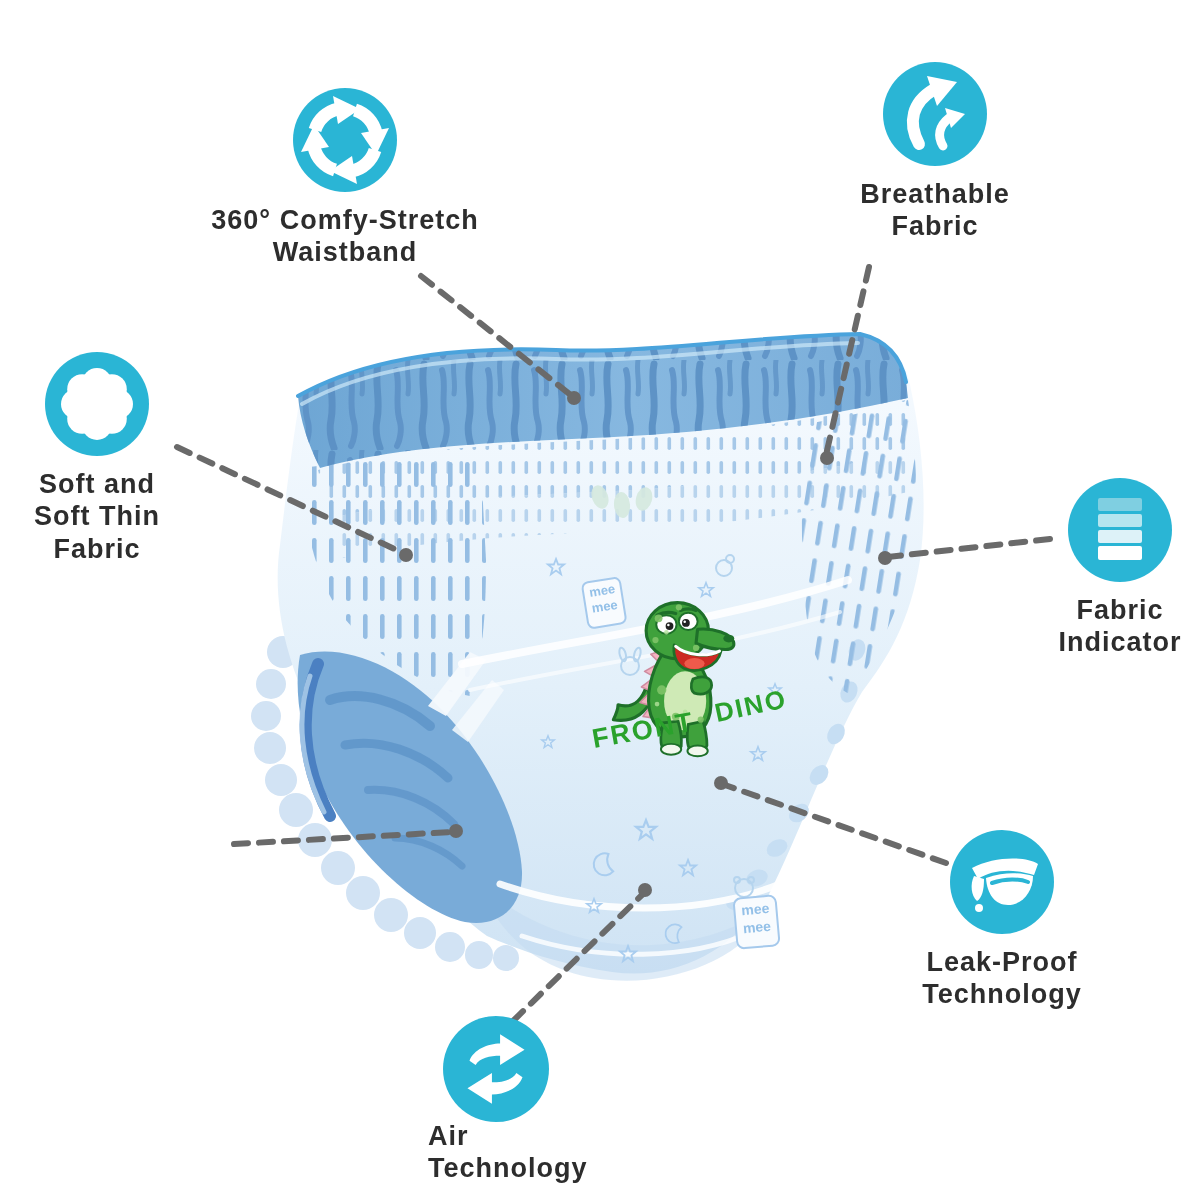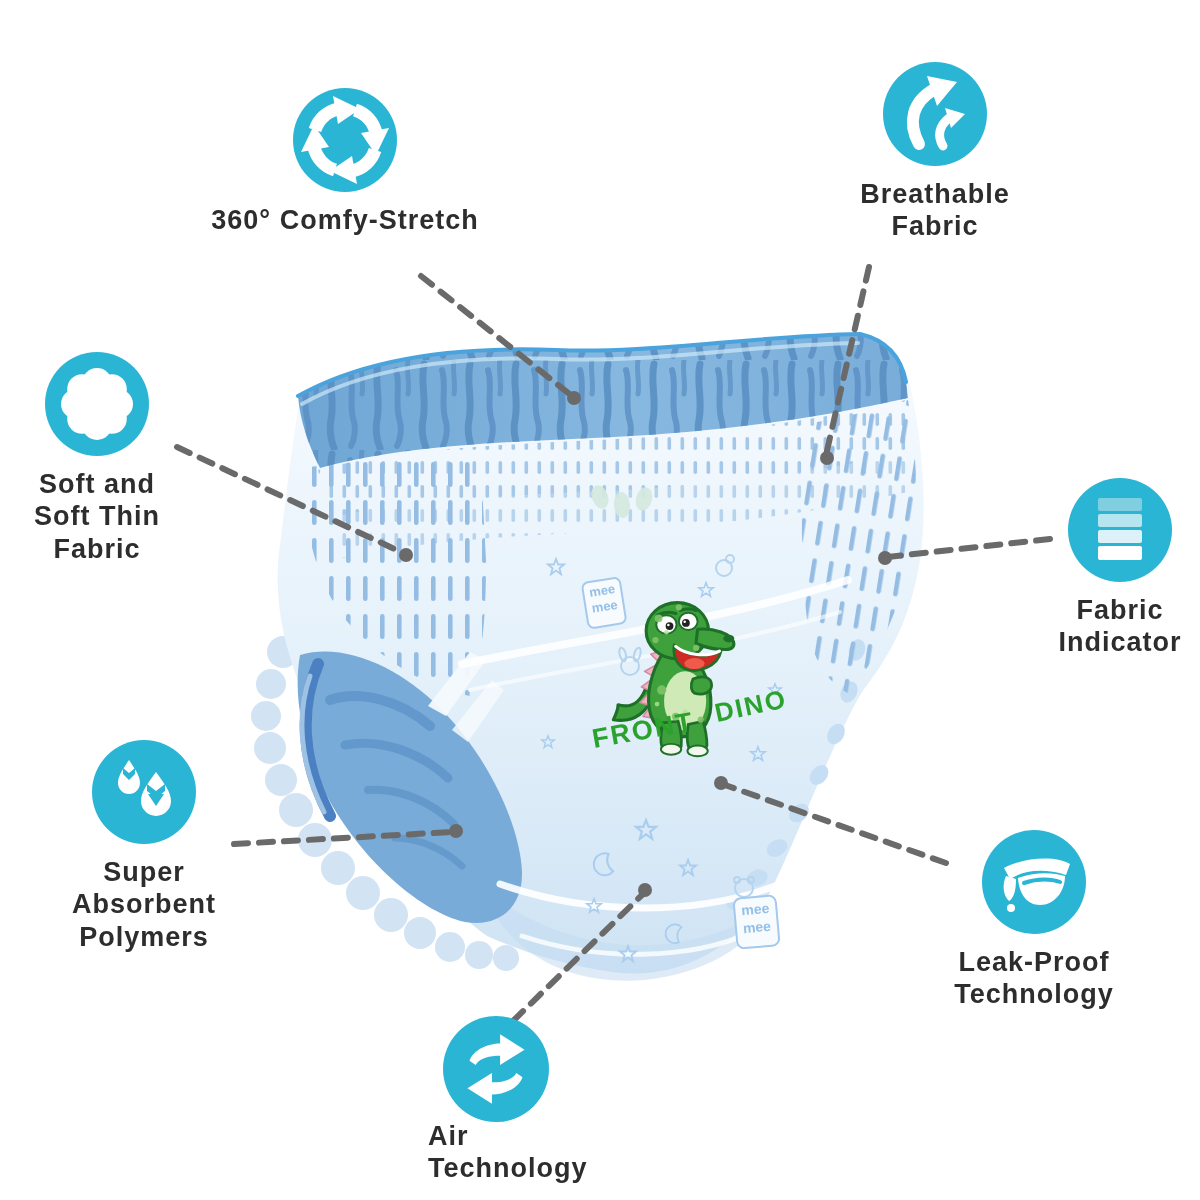--- a/index.html
+++ b/index.html
@@ -297,20 +297,21 @@
             </g>
           <g transform="rotate(270 52 52)">
               <path d="M22,42 A31,31 0 0 1 45,21" stroke="#fff" stroke-width="13" fill="none"></path>
               <polygon points="40,8 67,21 45,36" fill="#fff"></polygon>
             </g>
         </g>
       </svg>
     </div>
     <div class="label">
       <span>360° Comfy-Stretch</span>
+      <span>Waistband</span>
     </div>
   </div>
 
   <div class="callout" style="left:810px;top:62px;width:250px;">
     <div class="icon-circle">
       <svg viewBox="0 0 104 104" width="104" height="104">
         <circle cx="52" cy="52" r="52" fill="#2ab5d5"></circle>
         <path d="M36,82 C24,60 30,40 50,28" stroke="#fff" stroke-width="12" fill="none" stroke-linecap="round"></path>
         <polygon points="44,14 74,20 54,44" fill="#fff"></polygon>
         <path d="M60,84 C54,74 56,64 66,56" stroke="#fff" stroke-width="9" fill="none" stroke-linecap="round"></path>
@@ -356,39 +357,22 @@
         <rect x="30" y="52" width="44" height="13" rx="2" fill="#ddf2f8"></rect>
         <rect x="30" y="68" width="44" height="14" rx="2" fill="#ffffff"></rect>
       </svg>
     </div>
     <div class="label">
       <span>Fabric</span>
       <span>Indicator</span>
     </div>
   </div>
 
-  <div class="callout" style="left:19px;top:740px;width:250px;">
-    <div class="icon-circle">
-      <svg viewBox="0 0 104 104" width="104" height="104">
-        <circle cx="52" cy="52" r="52" fill="#2ab5d5"></circle>
-        <path d="M37,20 C43,29 48,36 48,43 A11,11 0 0 1 26,43 C26,36 31,29 37,20 Z" fill="#fff"></path>
-        <polygon points="31,28 37,33 43,28 43,34 37,40 31,34" fill="#2ab5d5"></polygon>
-        <path d="M64,32 C72,43 79,52 79,61 A15,15 0 0 1 49,61 C49,52 56,43 64,32 Z" fill="#fff"></path>
-        <polygon points="55,44 64,51 73,44 73,51 64,58 55,51" fill="#2ab5d5"></polygon>
-        <polygon points="56,54 72,54 64,66" fill="#2ab5d5"></polygon>
-      </svg>
-    </div>
-    <div class="label">
-      <span>Super</span>
-      <span>Absorbent</span>
-      <span>Polymers</span>
-    </div>
-  </div>
-
-  <div class="callout" style="left:908px;top:830px;width:252px;">
+
+  <div class="callout" style="left:876px;top:830px;width:252px;">
     <div class="icon-circle">
       <svg viewBox="0 0 104 104" width="104" height="104">
         <circle cx="52" cy="52" r="52" fill="#2ab5d5"></circle>
         <path d="M22,38 C44,26 76,26 88,34 L84,45 C62,38 42,40 28,49 Z" fill="#fff"></path>
         <path d="M36,48 C56,41 72,43 83,46 C83,62 72,75 58,75 C45,75 37,64 36,48 Z" fill="#fff"></path>
         <path d="M42,53 C56,48 70,49 78,52" stroke="#2ab5d5" stroke-width="4" fill="none" stroke-linecap="round"></path>
         <path d="M24,46 L34,49 C34,60 32,68 27,71 C21,66 20,54 24,46 Z" fill="#fff"></path>
         <circle cx="29" cy="78" r="4" fill="#fff"></circle>
       </svg>
     </div>

